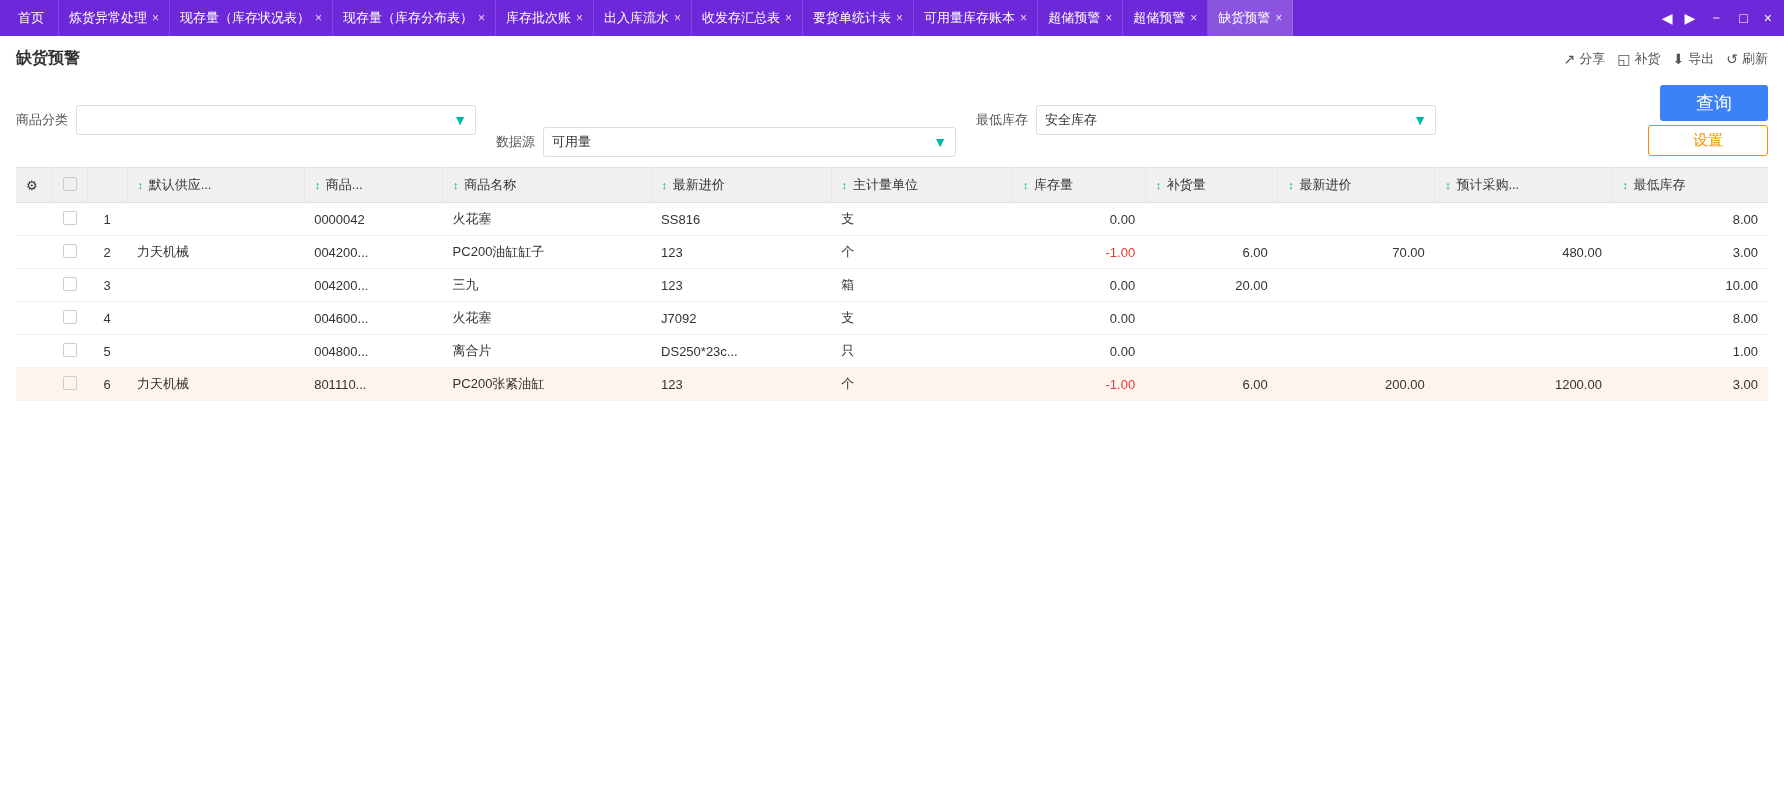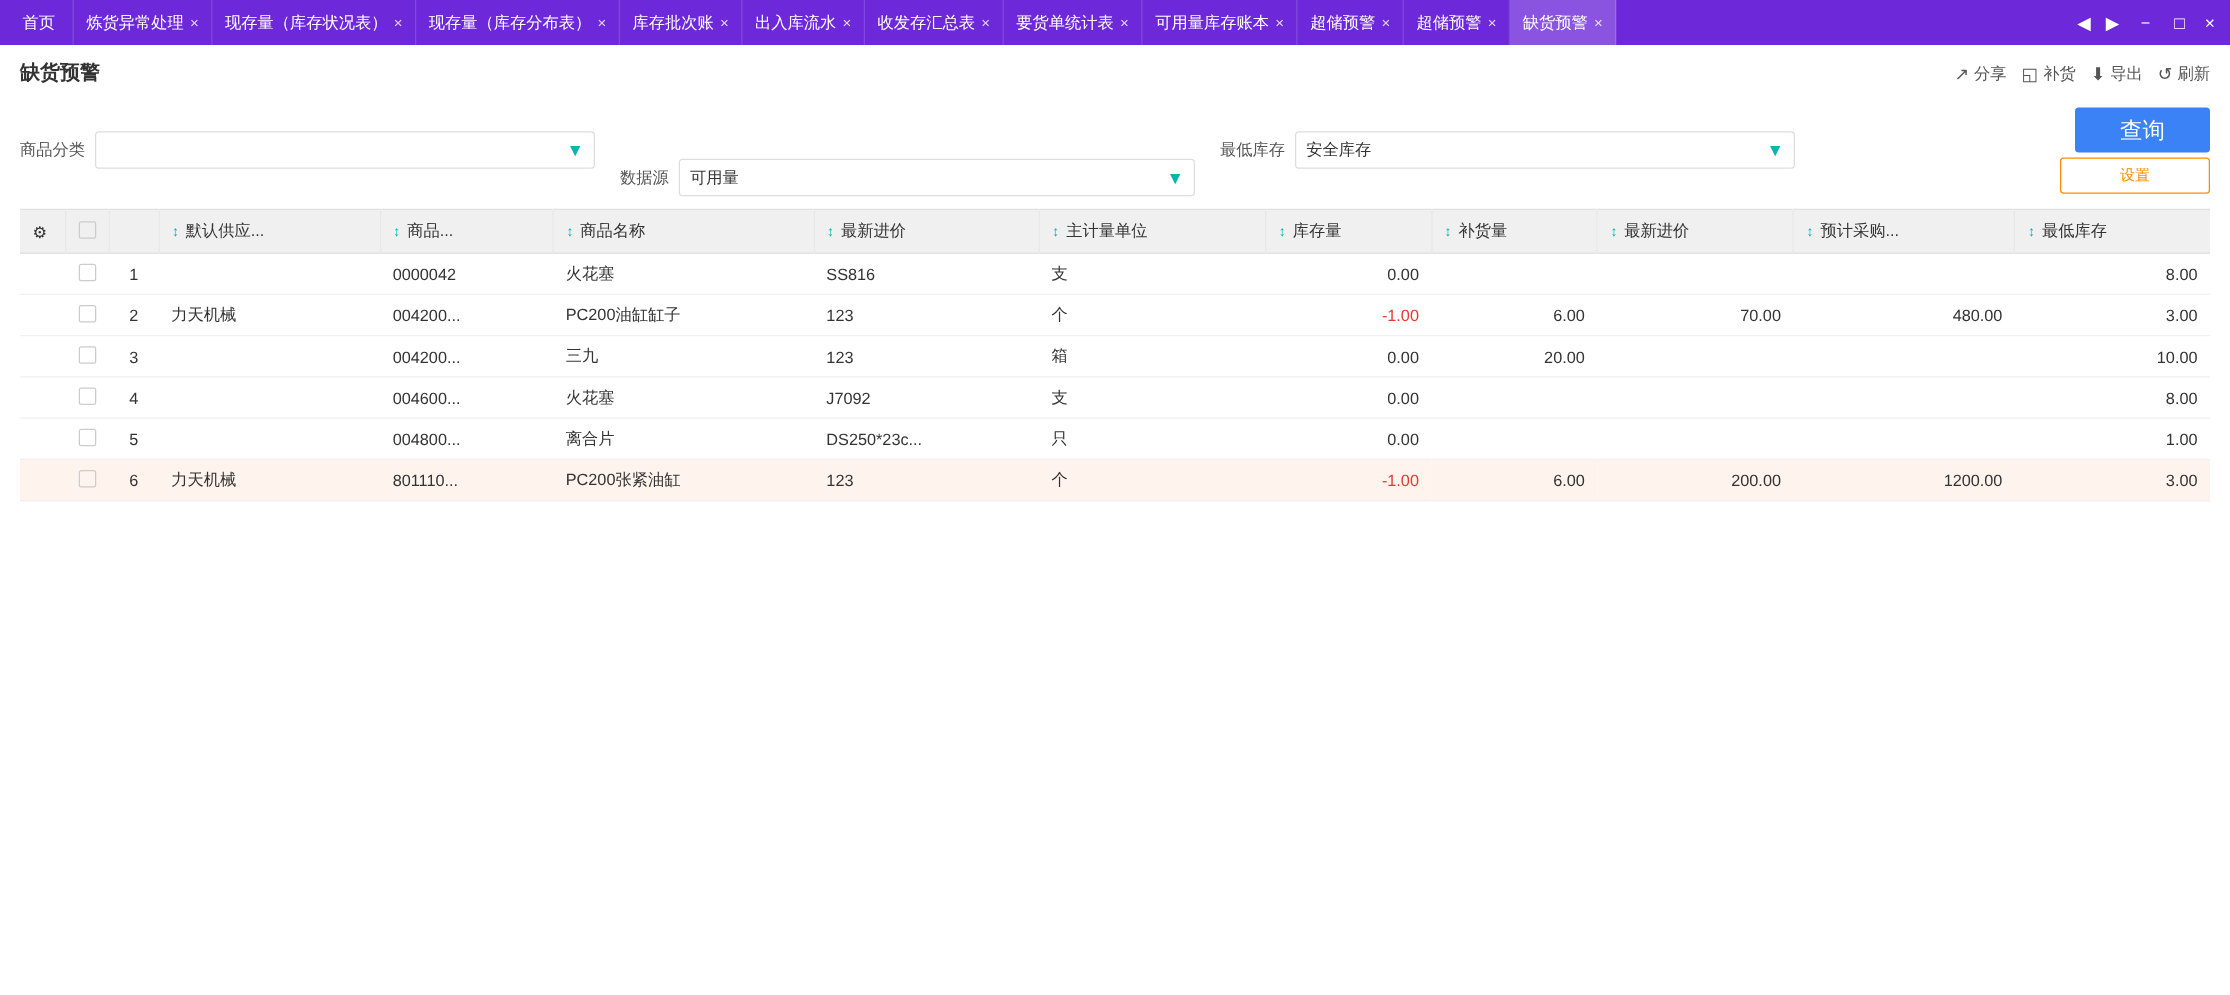--- a/index.html
+++ b/index.html
@@ -126,21 +126,21 @@
       font-size: 18px;
       margin-left: 12px;
     }
     .btn-settings {
       background: #fff;
       color: #ff8c00;
       border: 1px solid #ff8c00;
       border-radius: 3px;
       padding: 5px 16px;
       cursor: pointer;
-      font-size: 12px;
+      font-size: 15px;
     }
 
     .filter-right-btns {
       display: flex;
       flex-direction: column;
       gap: 4px;
       margin-left: 12px;
     }
 
     

